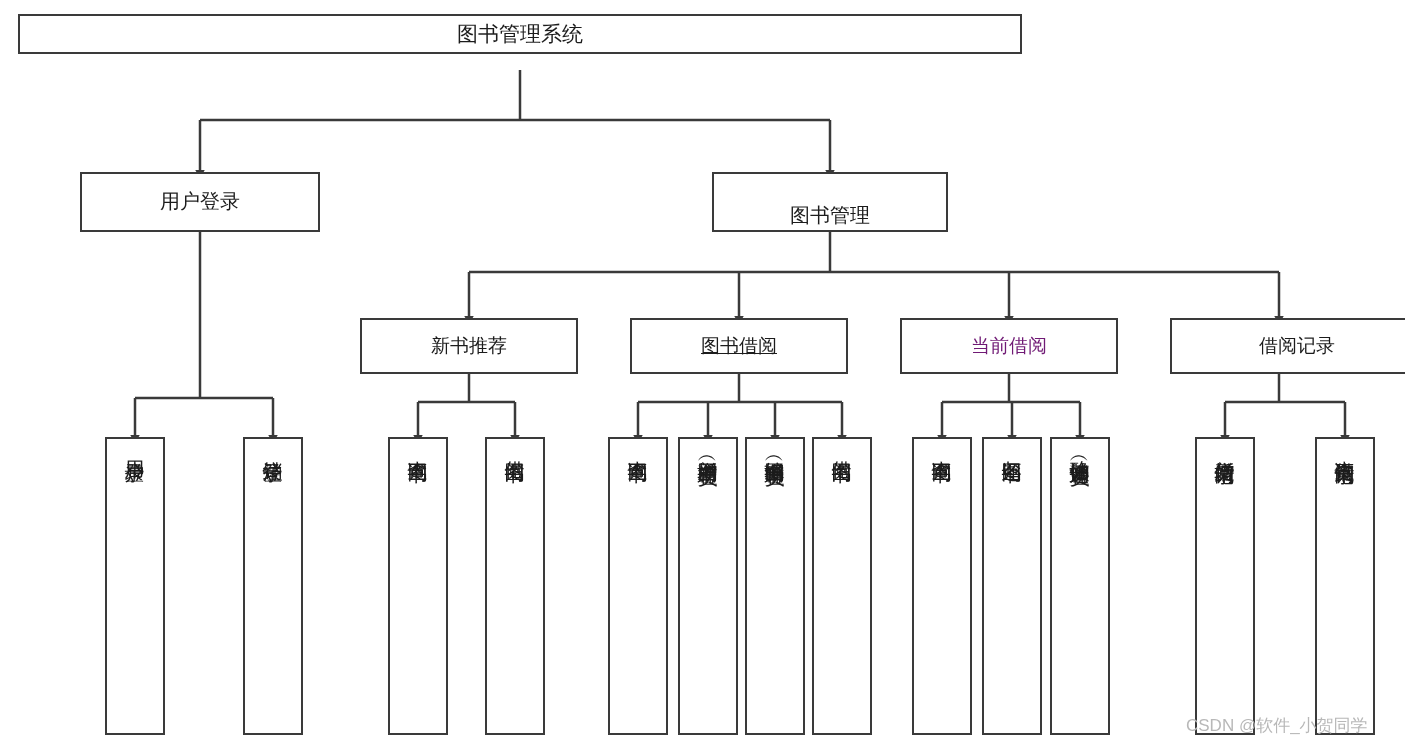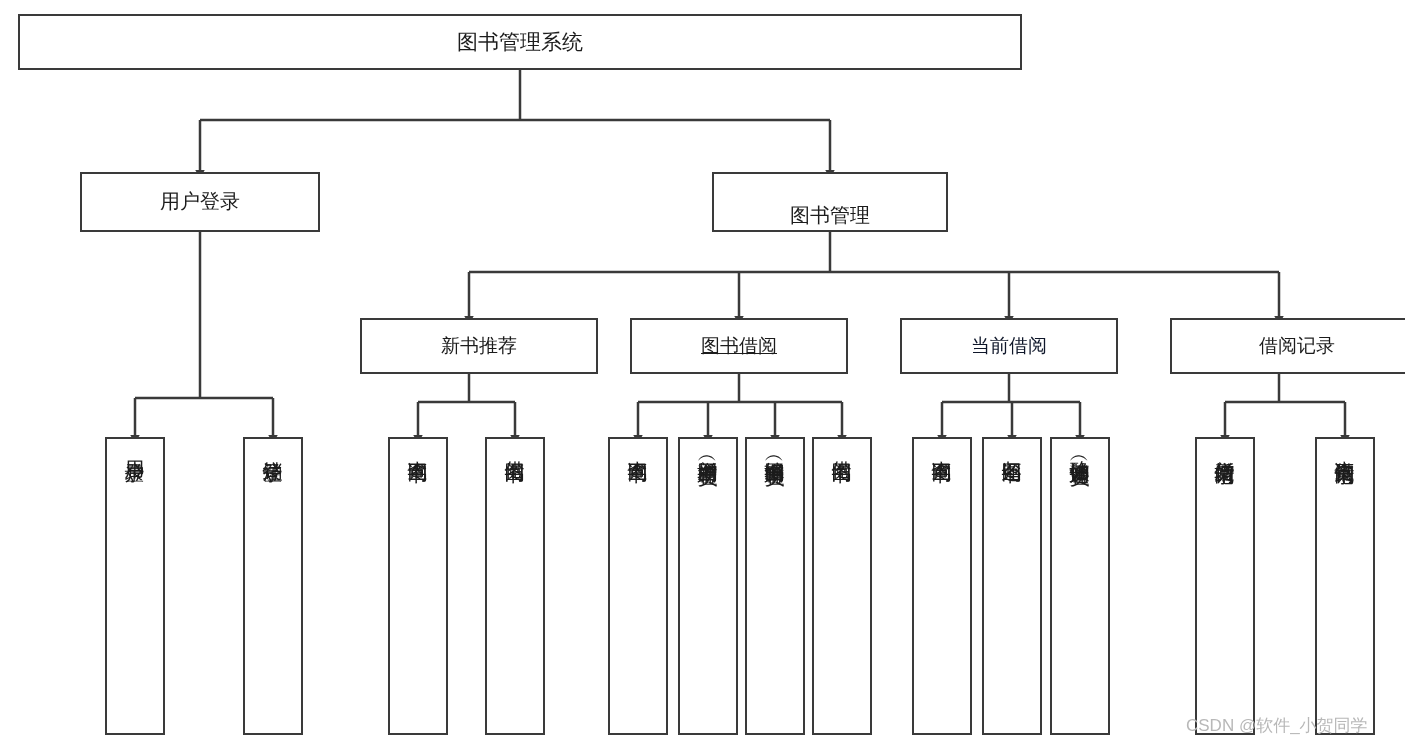--- a/index.html
+++ b/index.html
@@ -111,37 +111,37 @@
         <line x1="942" y1="402" x2="942" y2="436" stroke="#3a3a3a" stroke-width="2.5" marker-end="url(#arrowhead)"></line>
         <line x1="1012" y1="402" x2="1012" y2="436" stroke="#3a3a3a" stroke-width="2.5" marker-end="url(#arrowhead)"></line>
         <line x1="1080" y1="402" x2="1080" y2="436" stroke="#3a3a3a" stroke-width="2.5" marker-end="url(#arrowhead)"></line>
         <line x1="1279" y1="374" x2="1279" y2="402" stroke="#3a3a3a" stroke-width="2.5"></line>
         <line x1="1225" y1="402" x2="1345" y2="402" stroke="#3a3a3a" stroke-width="2.5"></line>
         <line x1="1225" y1="402" x2="1225" y2="436" stroke="#3a3a3a" stroke-width="2.5" marker-end="url(#arrowhead)"></line>
         <line x1="1345" y1="402" x2="1345" y2="436" stroke="#3a3a3a" stroke-width="2.5" marker-end="url(#arrowhead)"></line>
       </g>
   </svg>
   <div id="nodes-layer">
-      <div class="node-box node-root" style="left: 18px; top: 14px; width: 1004px; height: 56px; border-color: rgb(58, 58, 58);">
+      <div class="node-box node-root" style="left: 18px; top: 14px; width: 1004px; height: 40px; border-color: rgb(58, 58, 58);">
         <span class="node-label" style="color: rgb(28, 28, 28);">图书管理系统</span>
       </div>
       <div class="node-box node-mid" style="left: 80px; top: 172px; width: 240px; height: 60px; border-color: rgb(58, 58, 58);">
         <span class="node-label" style="color: rgb(28, 28, 28);">用户登录</span>
       </div>
       <div class="node-box node-mid" style="left: 712px; top: 172px; width: 236px; height: 60px; border-color: rgb(58, 58, 58);">
         <span class="node-label" style="color: rgb(28, 28, 28); margin-top: 28px;">图书管理</span>
       </div>
-      <div class="node-box node-branch" style="left: 360px; top: 318px; width: 238px; height: 56px; border-color: rgb(58, 58, 58);">
+      <div class="node-box node-branch" style="left: 360px; top: 318px; width: 218px; height: 56px; border-color: rgb(58, 58, 58);">
         <span class="node-label" style="color: rgb(28, 28, 28);">新书推荐</span>
       </div>
       <div class="node-box node-branch" style="left: 630px; top: 318px; width: 218px; height: 56px; border-color: rgb(58, 58, 58);">
         <span class="node-label" style="color: rgb(28, 28, 28); text-decoration: underline;">图书借阅</span>
       </div>
       <div class="node-box node-branch" style="left: 900px; top: 318px; width: 218px; height: 56px; border-color: rgb(58, 58, 58);">
-        <span class="node-label" style="color: #0f172a;">当前借阅</span>
+        <span class="node-label" style="color: #701a75;">当前借阅</span>
       </div>
       <div class="node-box node-branch" style="left: 1170px; top: 318px; width: 254px; height: 56px; border-color: rgb(58, 58, 58);">
         <span class="node-label" style="color: rgb(28, 28, 28);">借阅记录</span>
       </div>
       <div class="node-box node-leaf" style="left: 105px; top: 437px; width: 60px; height: 298px; border-color: rgb(58, 58, 58);">
         <span class="node-label" style="color: rgb(28, 28, 28);">用户登录</span>
       </div>
       <div class="node-box node-leaf" style="left: 243px; top: 437px; width: 60px; height: 298px; border-color: rgb(58, 58, 58);">
         <span class="node-label" style="color: rgb(28, 28, 28);">注销登录</span>
       </div>

